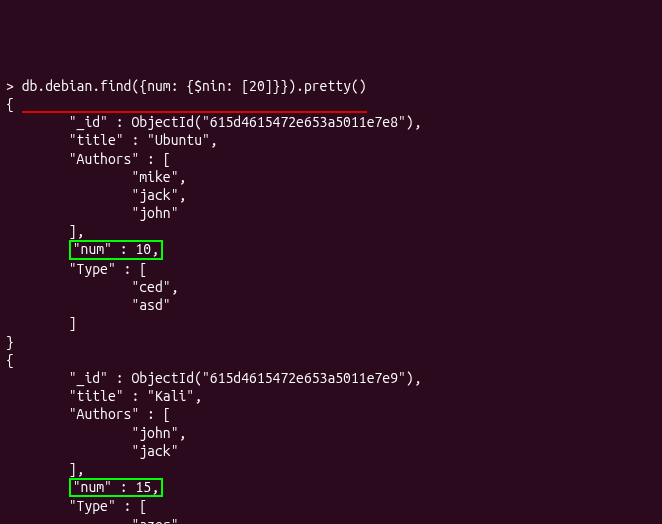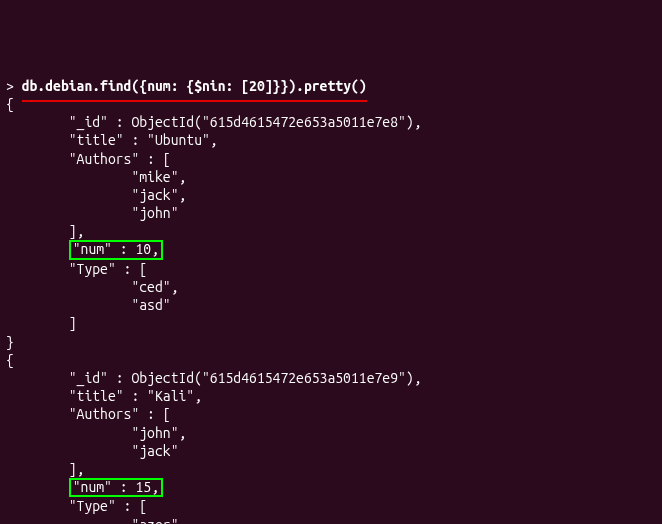--- a/index.html
+++ b/index.html
@@ -10,22 +10,21 @@
     color: #ffffff;
     width: 662px;
     height: 524px;
     padding: 4px 6px;
     line-height: 1.3;
     white-space: pre;
     overflow: hidden;
   }
   .underline-red {
     border-bottom: 2px solid #e00000;
-    padding-bottom: 6px;
-    font-weight: bold;
+    padding-bottom: 17px;
   }
   .highlight-green {
     border: 2px solid #00ff00;
     padding: 0px 2px;
     display: inline-block;
     line-height: 1.1;
   }
 </style>
 </head>
 <body>

